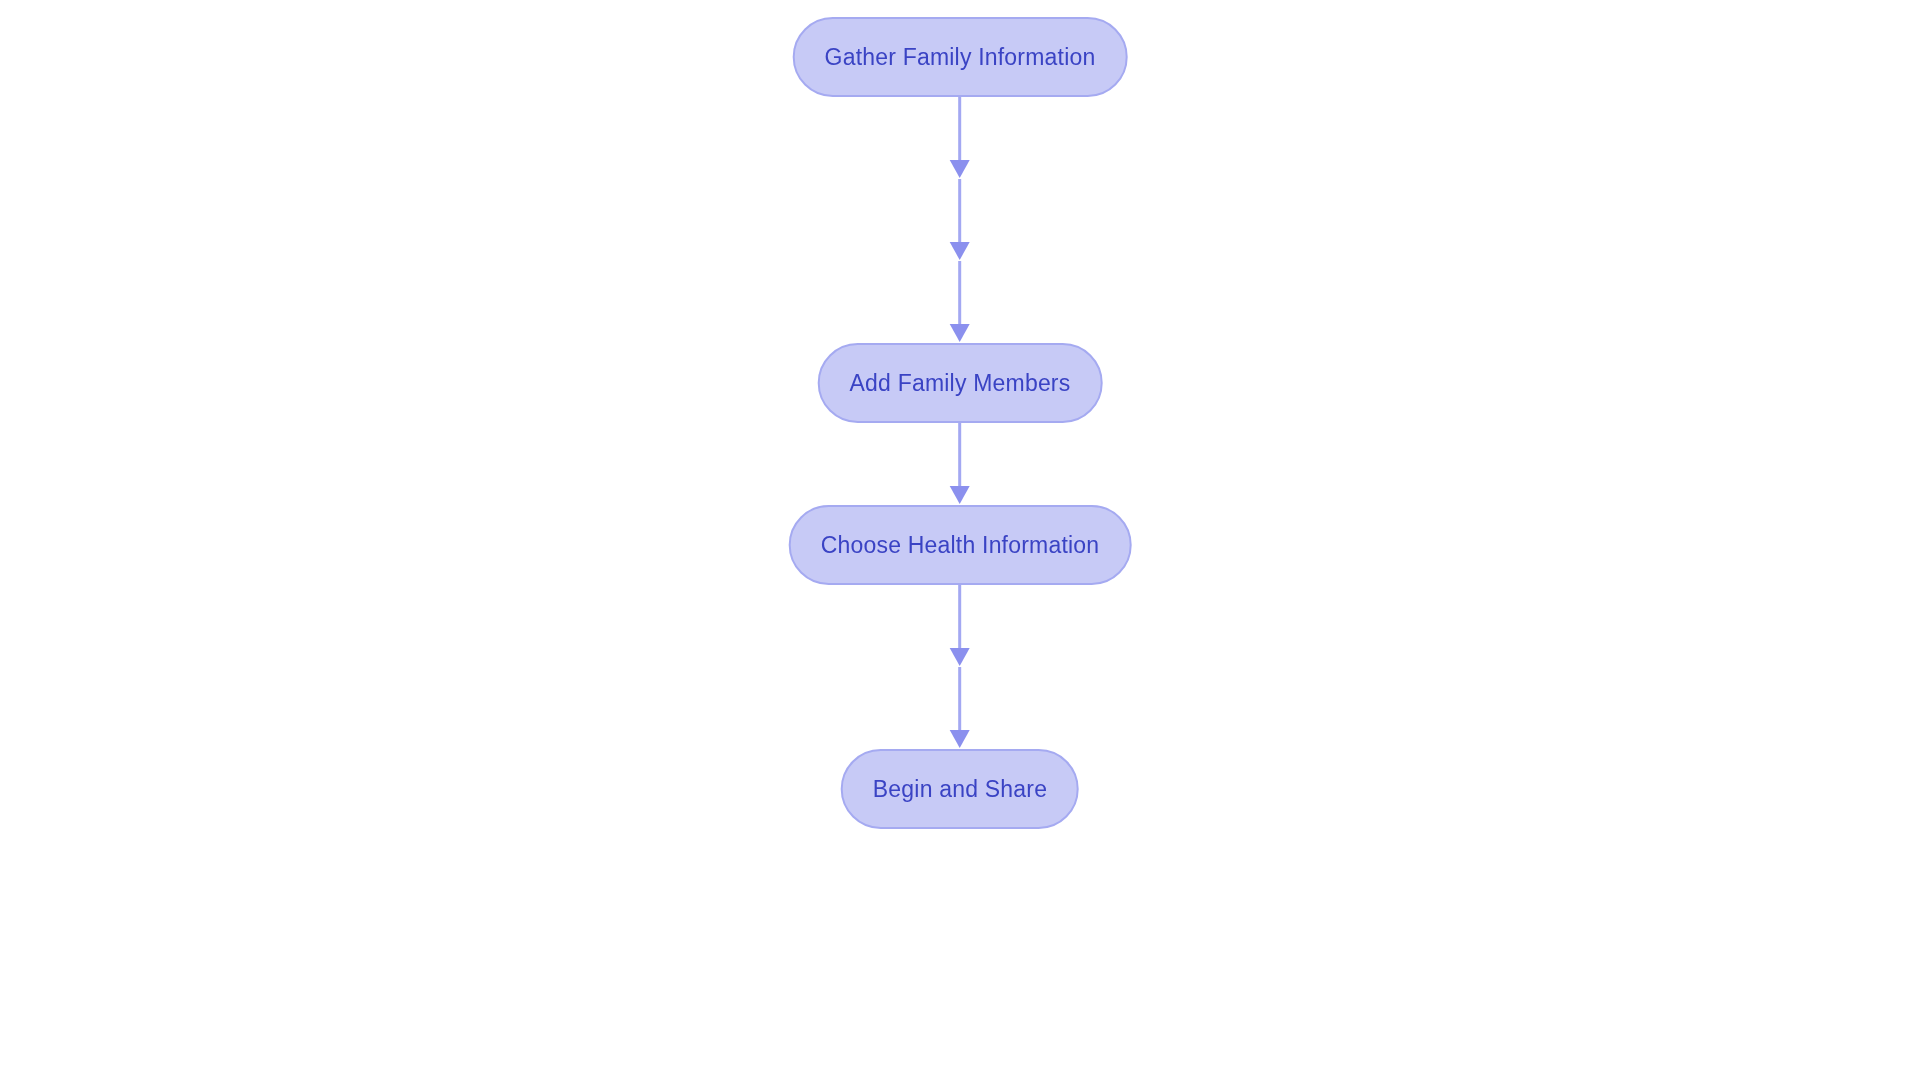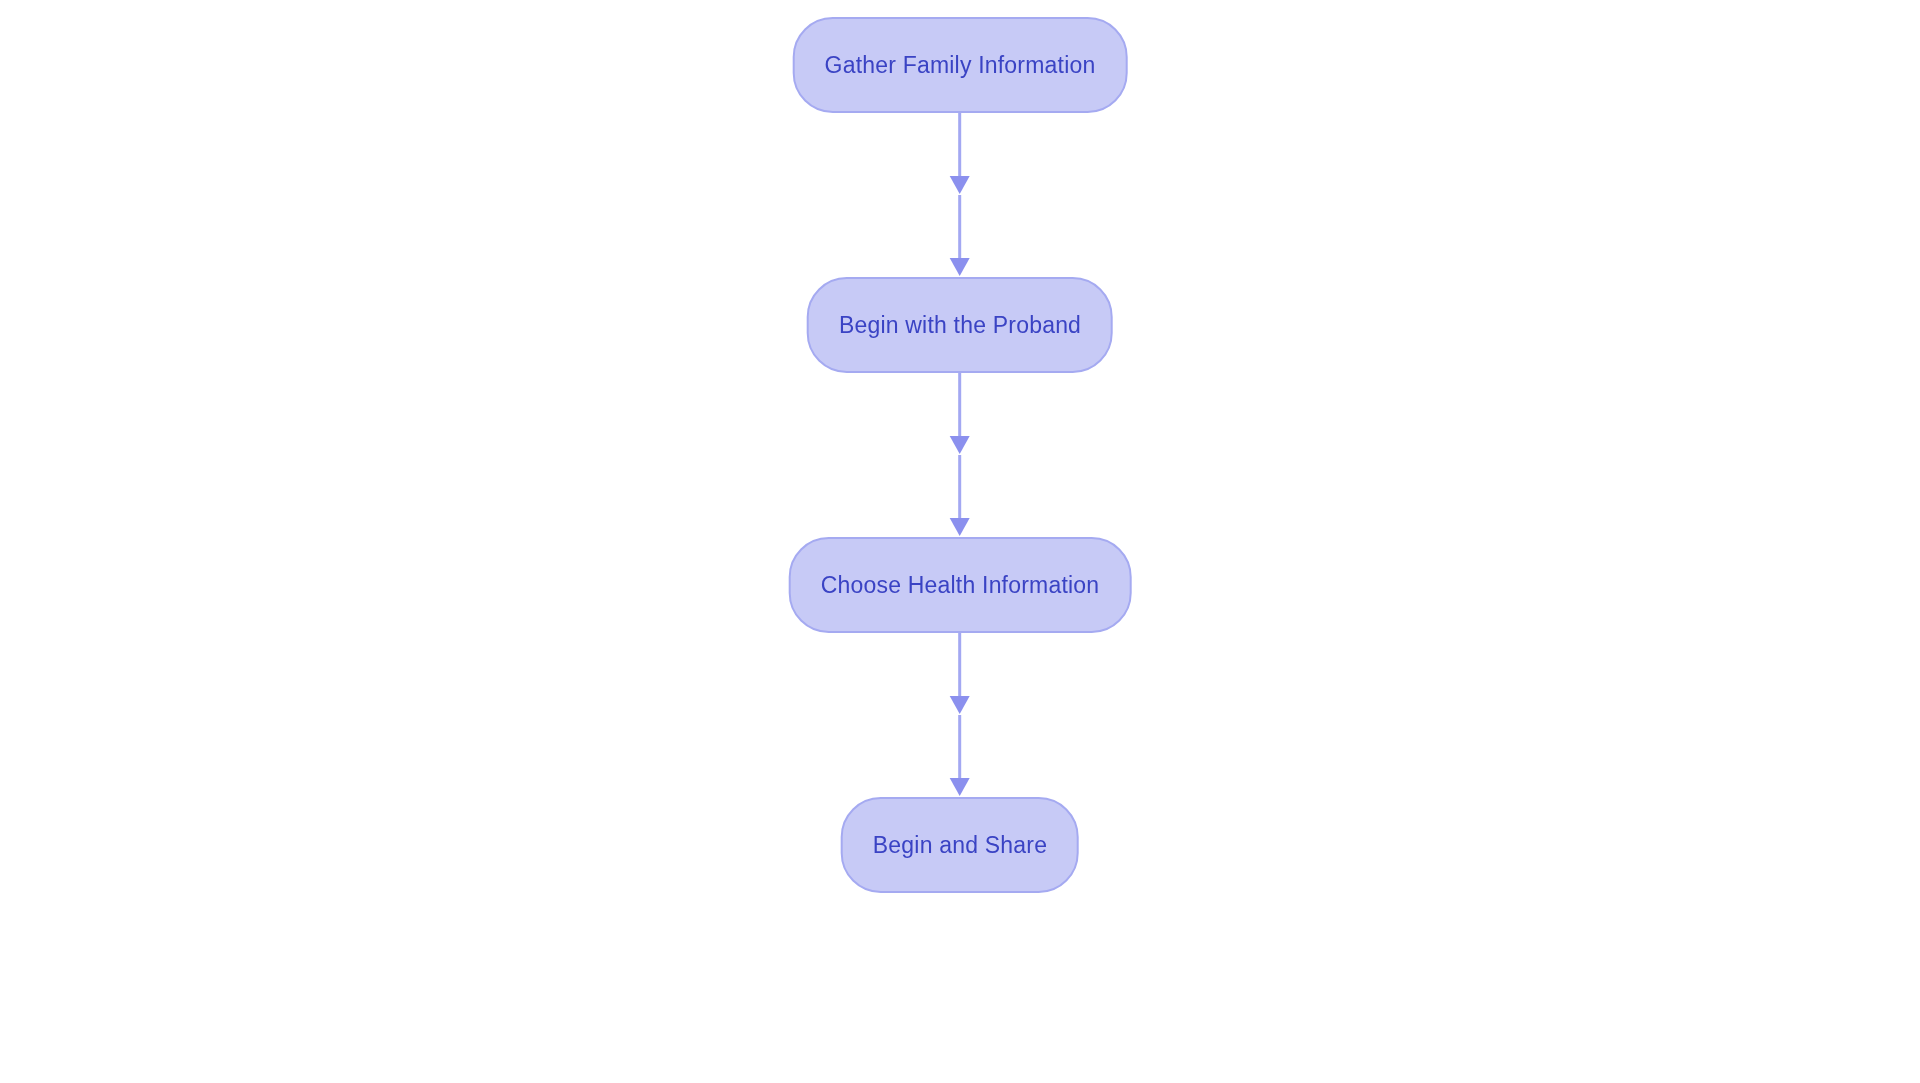--- a/index.html
+++ b/index.html
@@ -19,21 +19,21 @@
     position: absolute;
     left: 50%;
     top: 17px;
     transform: translateX(-50%);
     display: flex;
     flex-direction: column;
     align-items: center;
   }
   .node {
     box-sizing: border-box;
-    height: 96px;
+    height: 80px;
     min-width: 215px;
     padding: 0 30px;
     display: flex;
     align-items: center;
     justify-content: flex-start;
     background: var(--node-fill, #c7caf6);
     border: 2px solid var(--node-border, #a5aaf1);
     border-radius: 40px;
   }
   .node .label {
@@ -84,29 +84,29 @@
       <div class="stem"></div>
       <div class="arrowhead"></div>
     </div>
 
 
     <div class="connector">
       <div class="stem"></div>
       <div class="arrowhead"></div>
     </div>
 
-    <div class="node">
-      <span class="label">Begin with the Proband</span>
-    </div>
 
     <div class="connector">
       <div class="stem"></div>
       <div class="arrowhead"></div>
     </div>
 
+    <div class="node">
+      <span class="label">Add Family Members</span>
+    </div>
 
     <div class="connector">
       <div class="stem"></div>
       <div class="arrowhead"></div>
     </div>
 
     <div class="node">
       <span class="label">Choose Health Information</span>
     </div>
 

